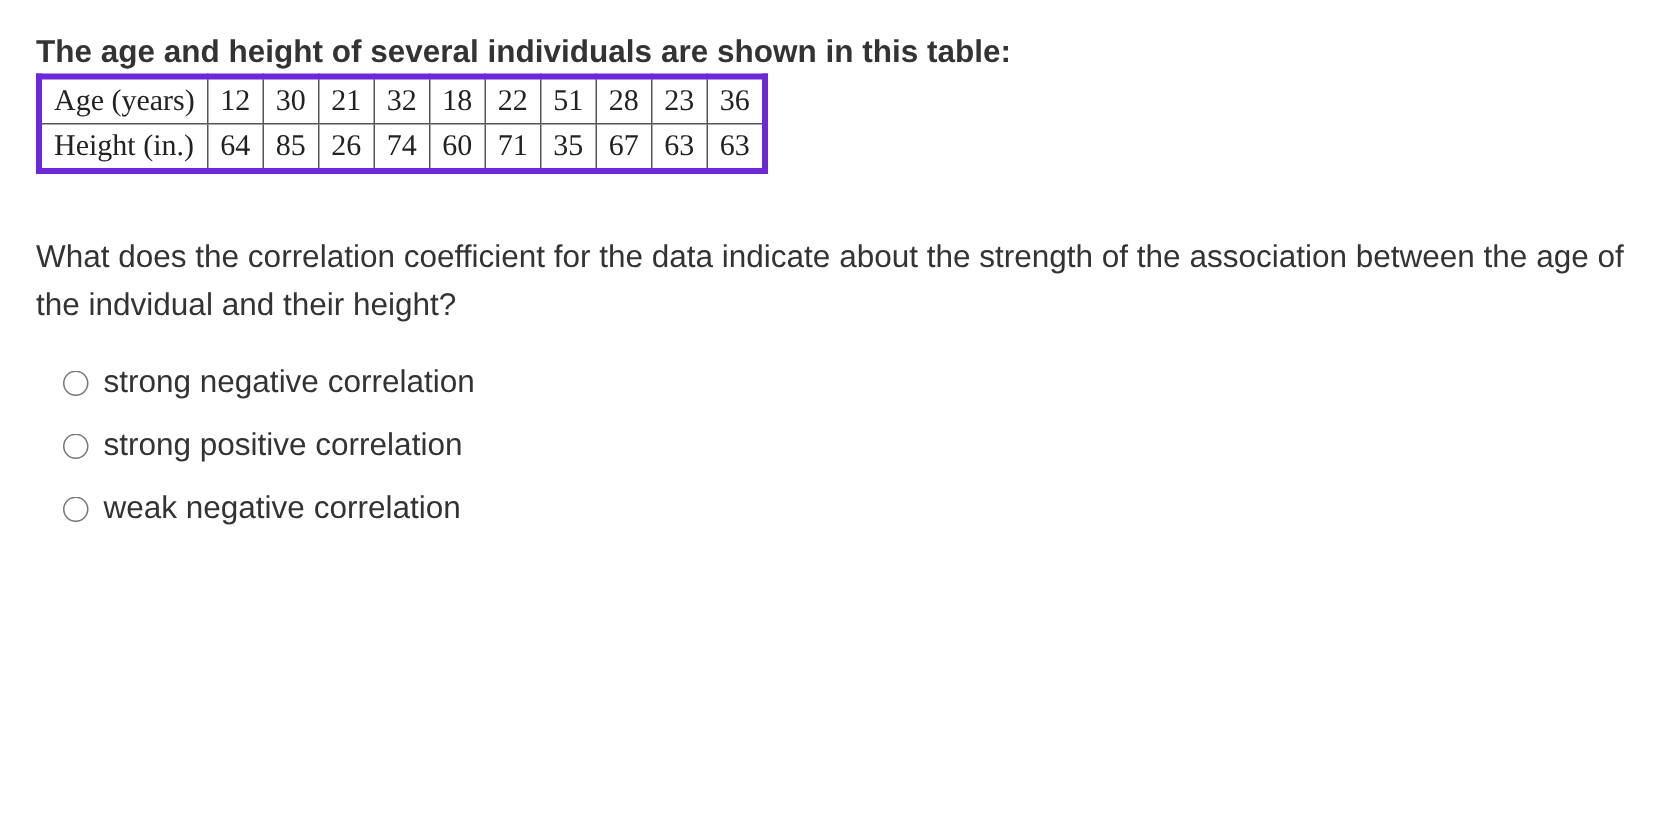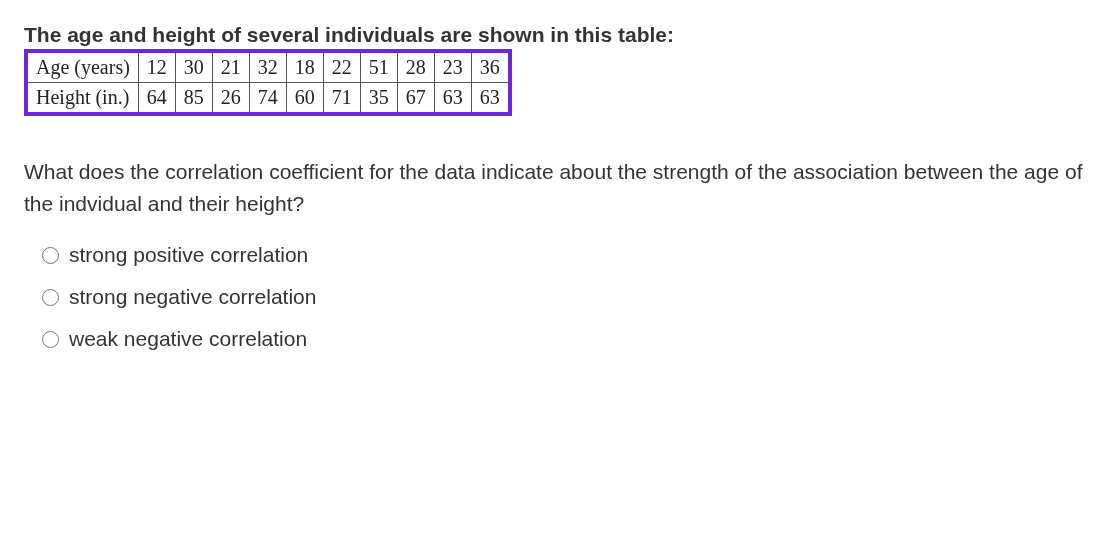--- a/index.html
+++ b/index.html
@@ -96,23 +96,23 @@
     <td>63</td>
   </tr>
 </tbody>
   </table>
 
 <p class="question-text">What does the correlation coefficient for the data indicate about the strength of the association between the age of the indvidual and their height?</p>
 
 <div class="options">
   <label class="option">
     <input type="radio" name="answer" style="">
-    <span class="option-label">strong positive correlation</span>
+    <span class="option-label">strong negative correlation</span>
   </label>
   <label class="option">
     <input type="radio" name="answer" style="">
-    <span class="option-label">strong negative correlation</span>
+    <span class="option-label">strong positive correlation</span>
   </label>
   <label class="option">
     <input type="radio" name="answer" style="">
     <span class="option-label">weak negative correlation</span>
   </label>
 </div>
 
 </body></html>

